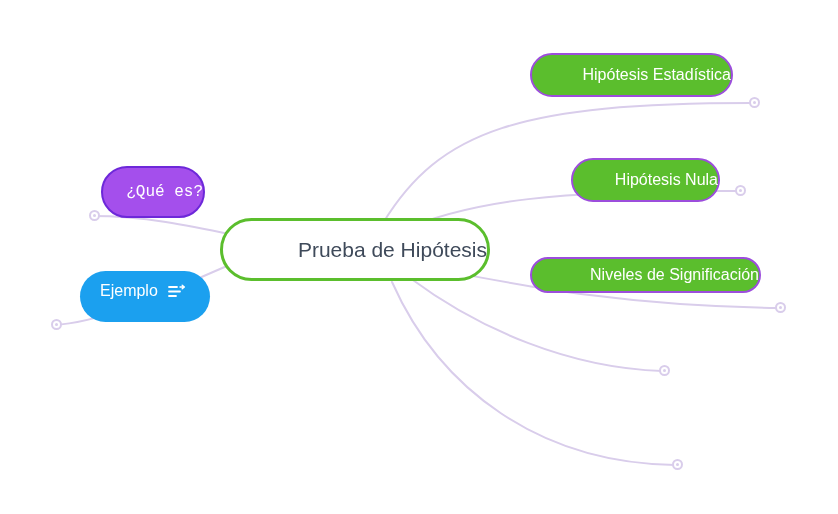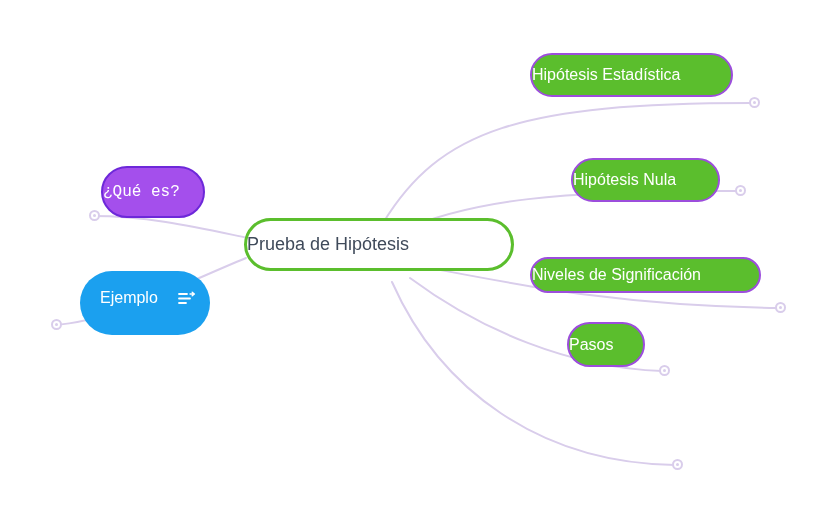--- a/index.html
+++ b/index.html
@@ -12,30 +12,30 @@
     --text-dark:#3f4a5a;
     --white:#ffffff;
   }
   *{margin:0;padding:0;box-sizing:border-box;}
   html,body{width:838px;height:514px;background:#fff;overflow:hidden;
     font-family:"Liberation Sans", sans-serif;}
   .canvas{position:relative;width:838px;height:514px;background:var(--white);}
   .connector-svg{position:absolute;left:0;top:0;z-index:0;}
   .connector{fill:none;stroke:var(--line);stroke-width:2;stroke-linecap:round;}
 
-  .pill{position:absolute;display:flex;align-items:center;justify-content:flex-start;
+  .pill{position:absolute;display:flex;align-items:center;justify-content:flex-end;
     border-radius:999px;font-size:16px;color:#fff;z-index:2;cursor:pointer;
     white-space:nowrap;}
   .green-pill{background:var(--green);border:2px solid var(--purple-border);}
-  .root-node{left:244px;top:218px;width:270px;height:53px;background:var(--white);
-    border:3px solid var(--green);color:var(--text-dark);font-size:18px;border-radius:32px;}
+  .root-node{left:220px;top:218px;width:270px;height:63px;background:var(--white);
+    border:3px solid var(--green);color:var(--text-dark);font-size:21px;border-radius:32px;}
   .node-que-es{left:101px;top:166px;width:104px;height:52px;background:var(--violet);
     border:2px solid var(--violet-border);font-family:Liberation Mono, monospace;}
-  .node-ejemplo{left:80px;top:271px;width:130px;height:64px;background:var(--blue);
-    justify-content:space-between;padding:0 14px 11px 20px;}
+  .node-ejemplo{left:80px;top:271px;width:130px;height:51px;background:var(--blue);
+    justify-content:flex-start;padding:0 14px 11px 20px;}
   .node-estadistica{left:530px;top:53px;width:203px;height:44px;}
   .node-nula{left:571px;top:158px;width:149px;height:44px;}
   .node-niveles{left:530px;top:257px;width:231px;height:36px;}
   .node-pasos{left:567px;top:322px;width:78px;height:45px;}
   .node-etapas{left:572px;top:416px;width:85px;height:45px;}
 
   .endpoint{position:absolute;width:11px;height:11px;border-radius:50%;
     border:2px solid var(--line);background:var(--white);z-index:1;
     display:flex;align-items:center;justify-content:center;cursor:pointer;}
   .endpoint .dot{width:3px;height:3px;border-radius:50%;background:var(--line);}
@@ -109,18 +109,15 @@
   </div>
 
   <div class="pill green-pill node-nula">
     <span>Hipótesis Nula</span>
   </div>
 
   <div class="pill green-pill node-niveles">
     <span>Niveles de Significación</span>
   </div>
 
-  <div class="pill green-pill node-pasos">
-    <span>Pasos</span>
-  </div>
 
 
 </div>
 
 </body></html>

